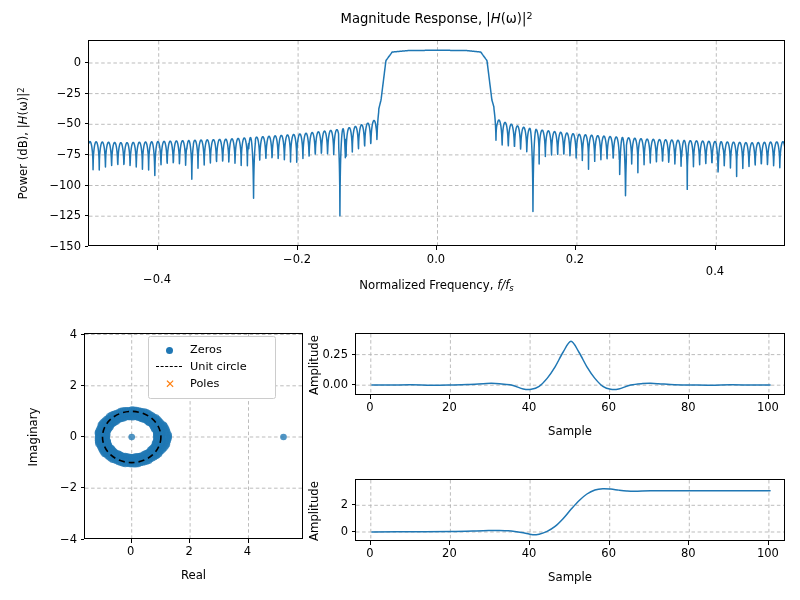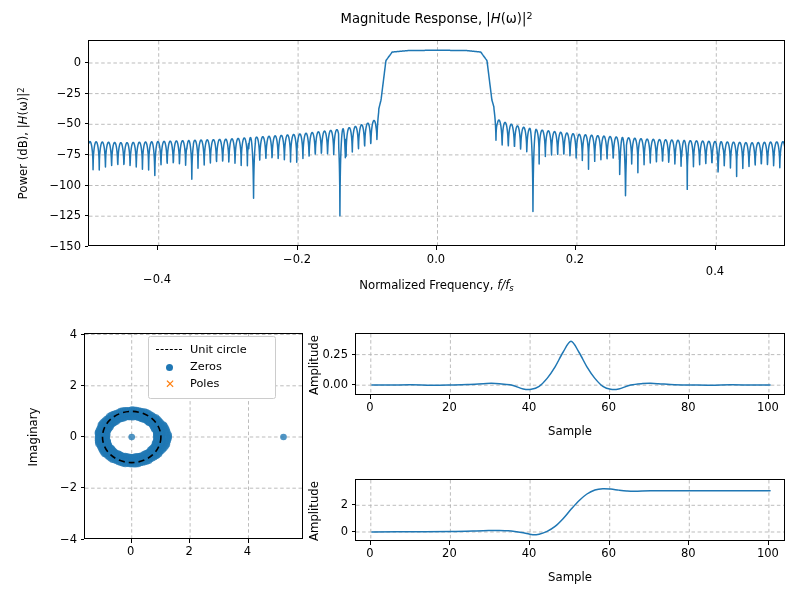--- a/index.html
+++ b/index.html
@@ -527,29 +527,29 @@
           </g>
         <ellipse class="unitcircle" cx="46.7" cy="103.0" rx="29.2" ry="25.6"></ellipse>
         <circle class="zero-marker-fill" cx="46.7" cy="103.0" r="3.3"></circle>
         <circle class="zero-marker-fill" cx="198.5" cy="103.0" r="3.3"></circle>
       </svg>
     </div>
 
     <div class="legend-box" style="left:148px; top:36px; width:128px; height:63px;">
       <div class="legend-row">
         <span class="legend-key">
+            <span class="lk-dot"></span>
+          </span>
+        <span class="legend-text">Zeros</span>
+      </div>
+      <div class="legend-row">
+        <span class="legend-key">
             <span class="lk-dash"></span>
           </span>
         <span class="legend-text">Unit circle</span>
-      </div>
-      <div class="legend-row">
-        <span class="legend-key">
-            <span class="lk-dot"></span>
-          </span>
-        <span class="legend-text">Zeros</span>
       </div>
       <div class="legend-row">
         <span class="legend-key">
             <span class="lk-x">✕</span>
           </span>
         <span class="legend-text">Poles</span>
       </div>
     </div>
 
     <div class="tick-mark x" style="left:130.7px; top:239px;"></div>
@@ -565,20 +565,21 @@
     <div class="tick-mark y" style="left:80.5px; top:136.0px;"></div>
     <div class="tick-mark y" style="left:80.5px; top:187.2px;"></div>
     <div class="tick-mark y" style="left:80.5px; top:238.5px;"></div>
 
     <div class="tick-label y" style="left:30px; top:33.5px; width:47px;">4</div>
     <div class="tick-label y" style="left:30px; top:84.8px; width:47px;">2</div>
     <div class="tick-label y" style="left:30px; top:136.0px; width:47px;">0</div>
     <div class="tick-label y" style="left:30px; top:187.2px; width:47px;">−2</div>
     <div class="tick-label y" style="left:30px; top:238.5px; width:47px;">−4</div>
 
+    <div class="axis-label" style="left:84px; top:268px; width:219px;">Real</div>
 
     <div class="axis-label y-rot" style="left:-70px; top:130px; width:206px;">Imaginary</div>
   </div>
 
   <div class="panel" style="left:330px; top:300px; width:470px; height:150px;">
 
 
     <div class="axes-frame" style="left:25px; top:33px; width:430px; height:62px;">
       <svg class="plot-svg" width="430" height="62" viewBox="0 0 430 62">
         <g>

